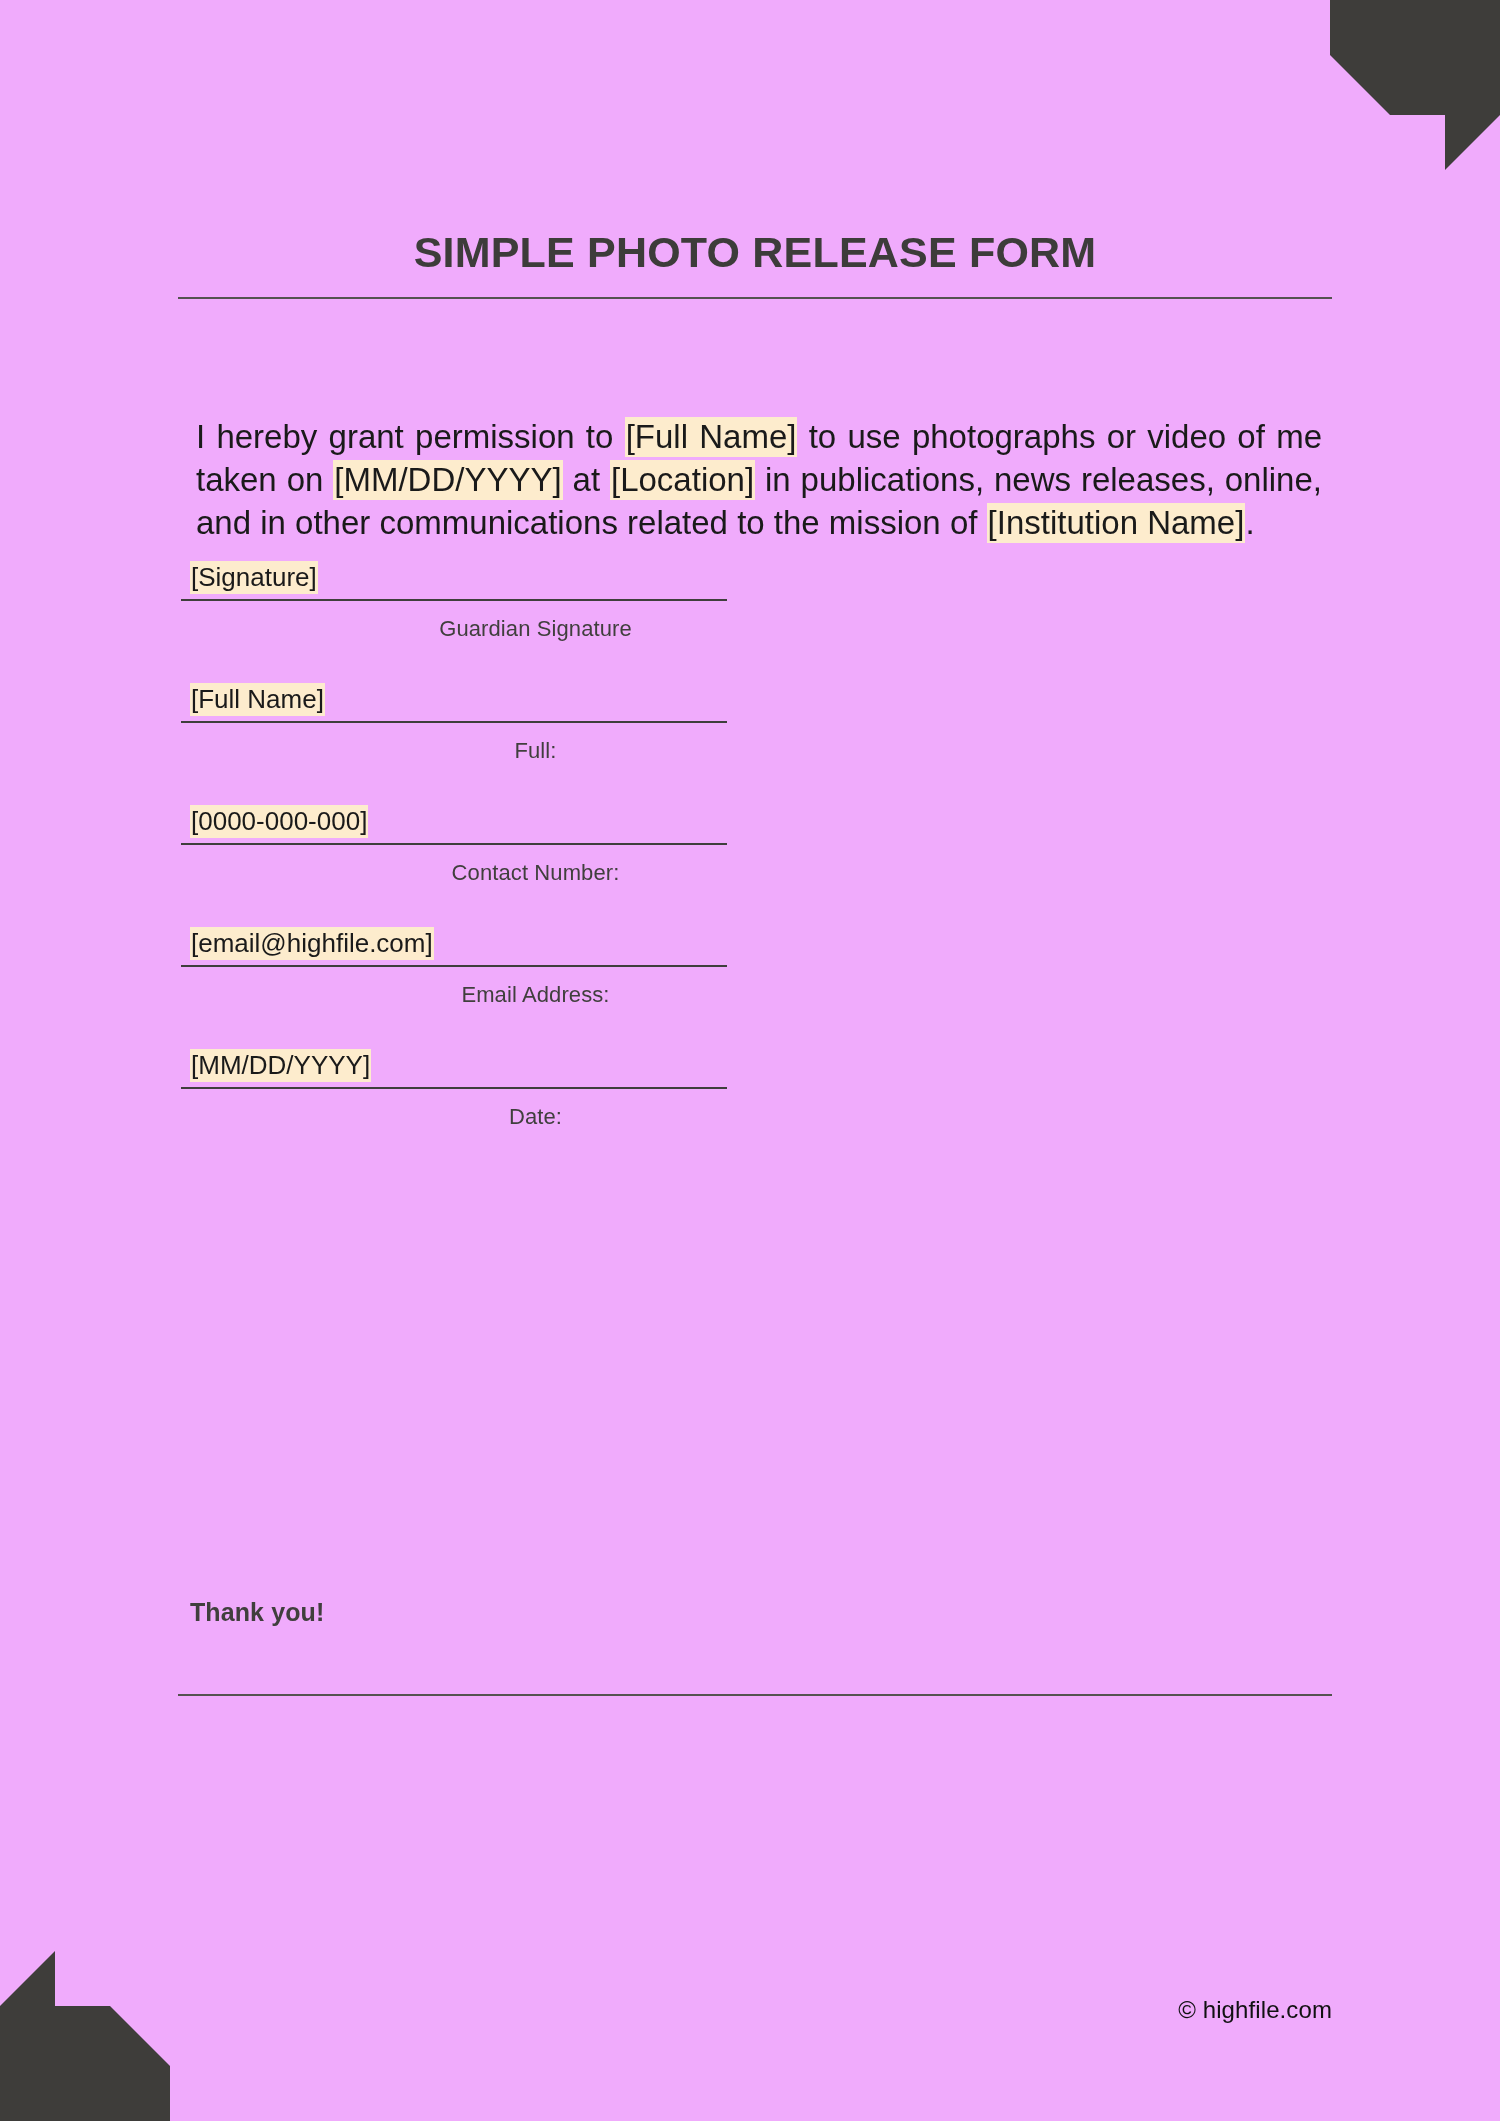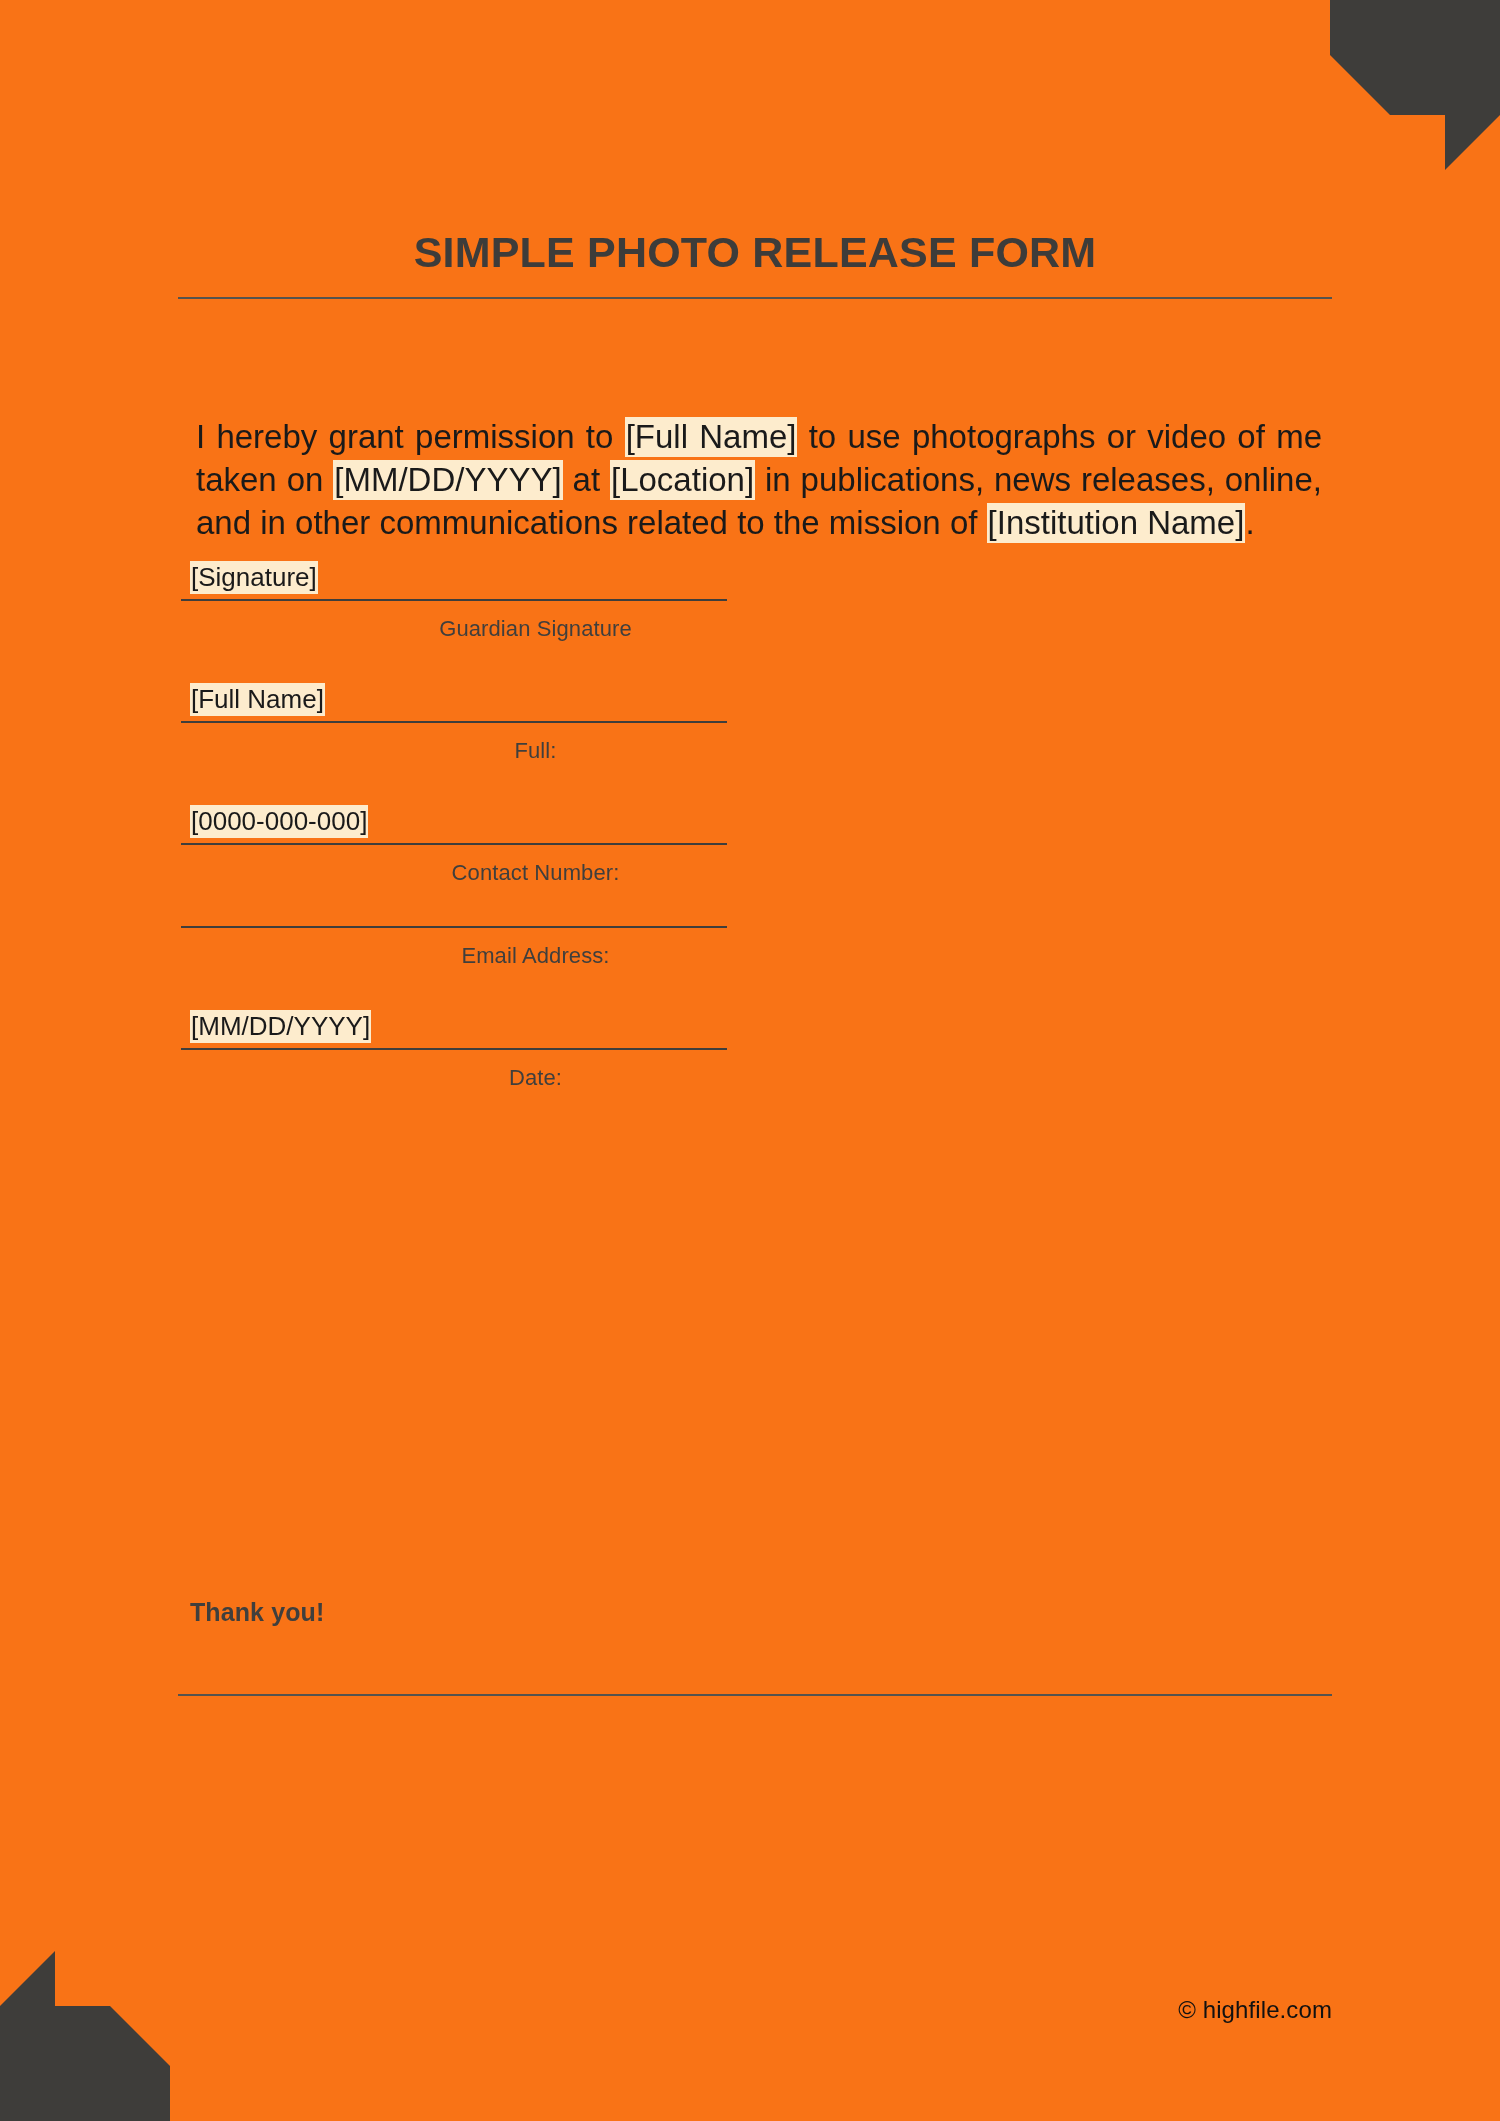--- a/index.html
+++ b/index.html
@@ -9,21 +9,21 @@
   }
   body {
     font-family: "Liberation Sans", sans-serif;
     -webkit-font-smoothing: antialiased;
   }
 
   .page {
     position: relative;
     width: 1500px;
     height: 2121px;
-    background: #f97316;
+    background: #f0abfc;
     overflow: hidden;
     box-sizing: border-box;
   }
 
   
   .corner-tr {
     position: absolute;
     top: 0;
     right: 0;
     width: 170px;
@@ -184,20 +184,21 @@
     </div>
 
 
     <div class="field">
       <div class="fieldvalue"><span class="ph">[0000-000-000]</span></div>
       <div class="fieldline"></div>
       <div class="fieldlabel">Contact Number:</div>
     </div>
 
     <div class="field">
+      <div class="fieldvalue"><span class="ph">[email@highfile.com]</span></div>
       <div class="fieldline"></div>
       <div class="fieldlabel">Email Address:</div>
     </div>
 
     <div class="field">
       <div class="fieldvalue"><span class="ph">[MM/DD/YYYY]</span></div>
       <div class="fieldline"></div>
       <div class="fieldlabel">Date:</div>
     </div>
 

